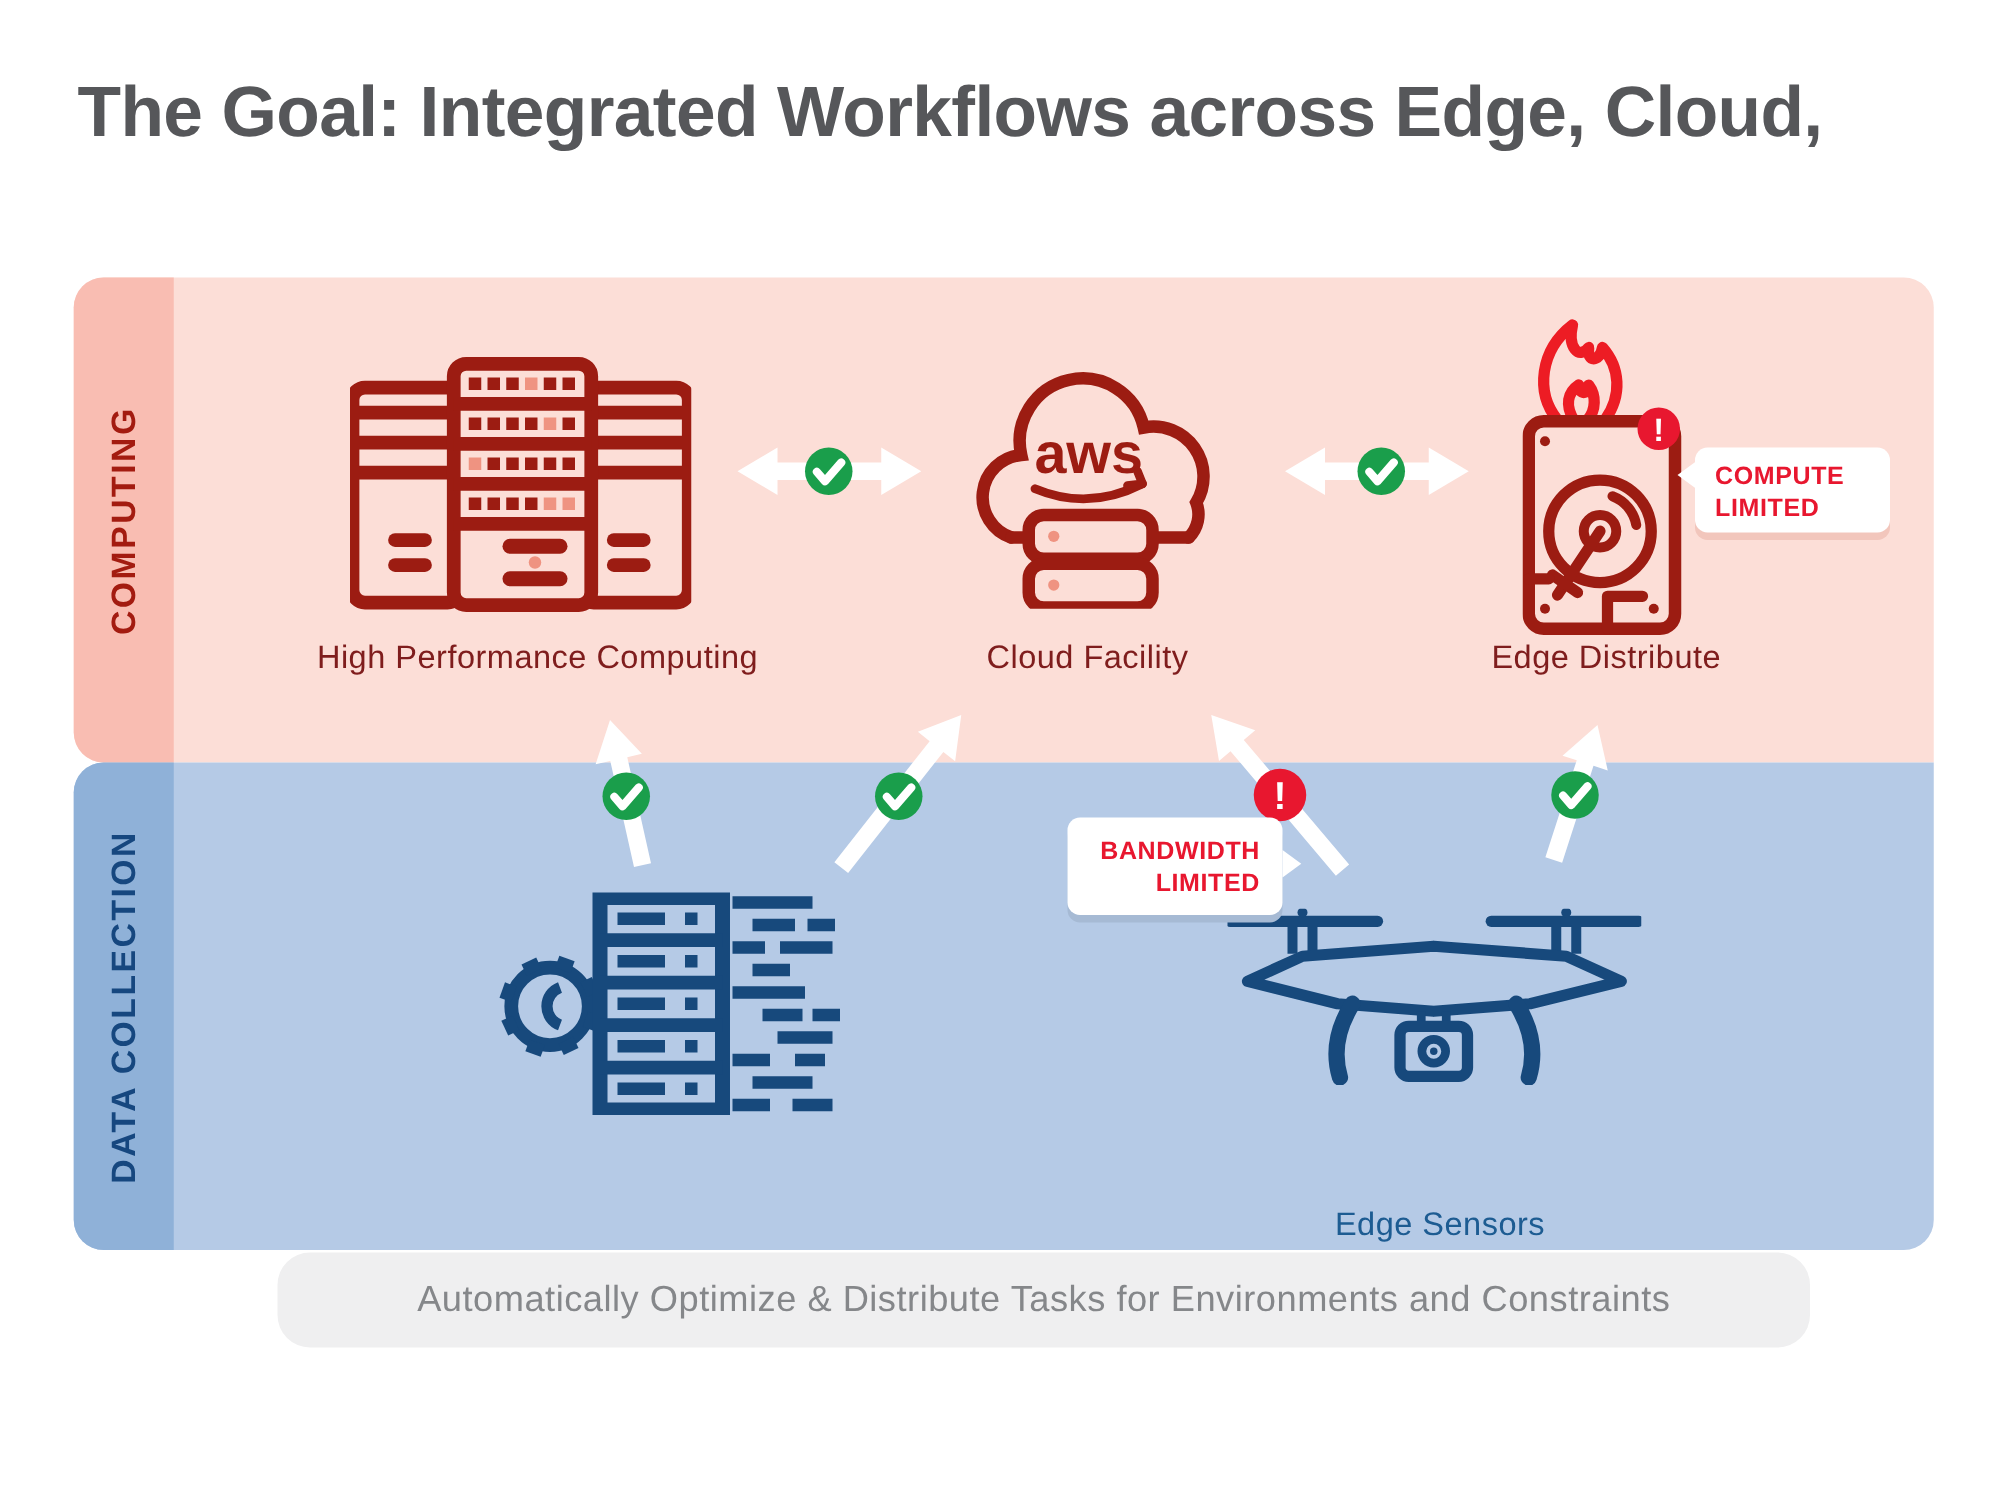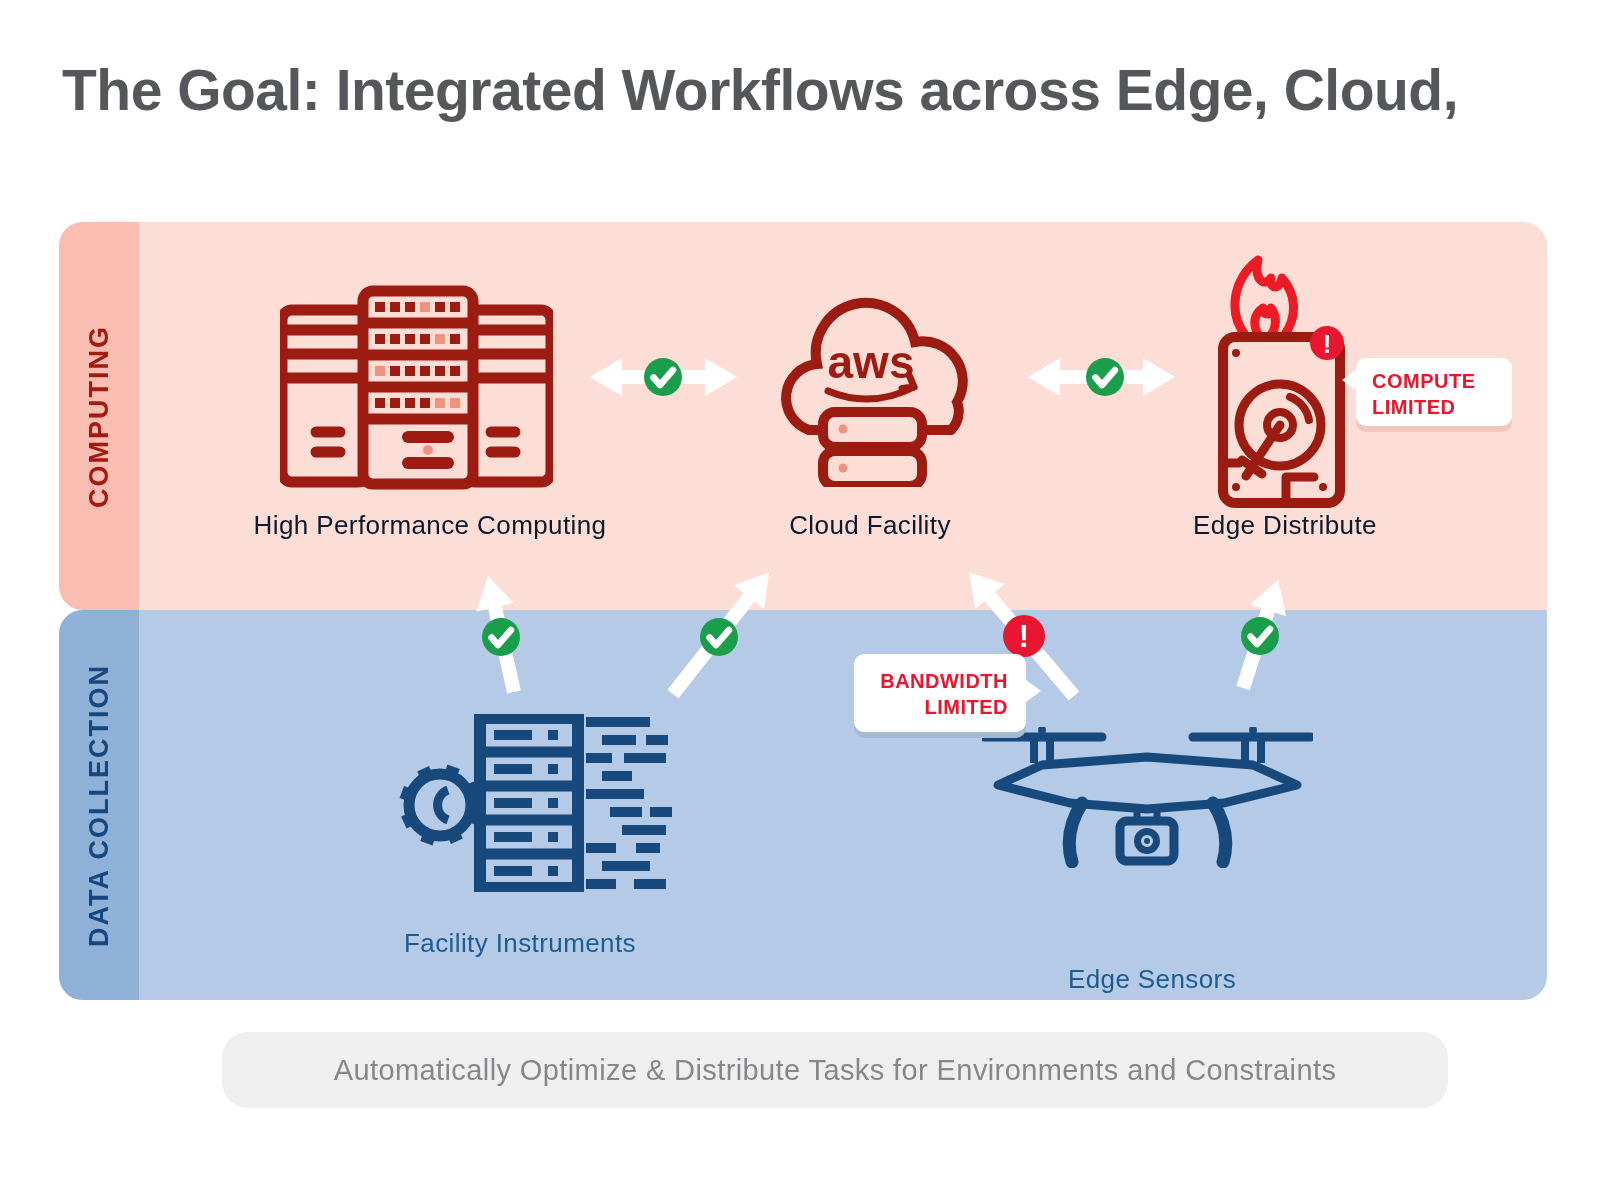--- a/index.html
+++ b/index.html
@@ -18,42 +18,42 @@
   .side-pink{position:absolute;left:59px;top:222px;width:80px;height:388px;
              background:#f9bdb2;border-radius:24px 0 0 24px;display:flex;align-items:center;justify-content:center;}
   .side-blue{position:absolute;left:59px;top:610px;width:80px;height:390px;
              background:#8fb1d8;border-radius:24px 0 0 24px;display:flex;align-items:center;justify-content:center;}
   .vlabel{writing-mode:vertical-rl;transform:rotate(180deg);
           font-weight:bold;font-size:27px;letter-spacing:2px;white-space:nowrap;}
   .vlabel.red{color:#a31b10;}
   .vlabel.navy{color:#16477f;}
 
   .node-label{position:absolute;width:440px;text-align:center;font-size:26px;letter-spacing:0.4px;}
-  .node-label.red{color:#0f172a;}
+  .node-label.red{color:#7f1d1d;}
   .node-label.navy{color:#1d5c92;}
 
   .icon{position:absolute;}
 
   .overlay{position:absolute;left:0;top:0;width:1600px;height:1200px;pointer-events:none;}
 
   .callout{position:absolute;background:#ffffff;border-radius:10px;
            font-weight:bold;font-size:20px;line-height:1.3;letter-spacing:0.5px;color:#e8172f;margin-top:36px;}
   .callout .tail{position:absolute;width:0;height:0;border-top:11px solid transparent;border-bottom:11px solid transparent;}
   .callout.compute{left:1356px;top:322px;width:156px;height:68px;
                    box-shadow:0 6px 0 #f2c6bc;padding:0;}
   .callout.compute .txt{padding:10px 0 0 16px;text-align:left;}
   .callout.compute .tail{left:-14px;top:11px;border-right:15px solid #ffffff;}
   .callout.bandwidth{left:854px;top:618px;width:172px;height:78px;
                      box-shadow:0 6px 0 #a6bad4;}
   .callout.bandwidth .txt{padding:14px 18px 0 0;text-align:right;}
   .callout.bandwidth .tail{left:100%;top:26px;border-left:15px solid #ffffff;}
 
   .footer-bar{position:absolute;left:222px;top:1002px;width:1226px;height:76px;
               background:#efeff0;border-radius:26px;display:flex;align-items:center;justify-content:center;
-              font-size:29px;color:#85878a;letter-spacing:0.4px;margin-top:30px;}
+              font-size:29px;color:#85878a;letter-spacing:0.4px;}
 </style>
 </head>
 <body>
 
 <div class="stage">
 
   <div class="title">
     <div>The Goal: Integrated Workflows across Edge, Cloud,</div>
   </div>
 
@@ -219,21 +219,20 @@
       <line x1="212" y1="98" x2="244" y2="98"></line>
         <line x1="252" y1="98" x2="274" y2="98"></line>
       <line x1="224" y1="116" x2="268" y2="116"></line>
       <line x1="188" y1="134" x2="218" y2="134"></line>
         <line x1="238" y1="134" x2="262" y2="134"></line>
       <line x1="204" y1="152" x2="252" y2="152"></line>
       <line x1="188" y1="170" x2="218" y2="170"></line>
         <line x1="236" y1="170" x2="268" y2="170"></line>
     </g>
   </svg>
-  <div class="node-label navy" style="left:300px;top:928px">Facility Instruments</div>
 
   <svg class="icon" style="left:982px;top:727px" width="331" height="141" viewBox="0 0 331 141">
     <g fill="none" stroke="#17497c">
       <line x1="2" y1="10" x2="120" y2="10" stroke-width="9" stroke-linecap="round"></line>
       <line x1="211" y1="10" x2="329" y2="10" stroke-width="9" stroke-linecap="round"></line>
       <circle cx="60" cy="3" r="4" fill="#17497c" stroke="none"></circle>
       <circle cx="271" cy="3" r="4" fill="#17497c" stroke="none"></circle>
       <line x1="52" y1="13" x2="52" y2="36" stroke-width="8"></line>
       <line x1="68" y1="13" x2="68" y2="36" stroke-width="8"></line>
       <line x1="263" y1="13" x2="263" y2="36" stroke-width="8"></line>

